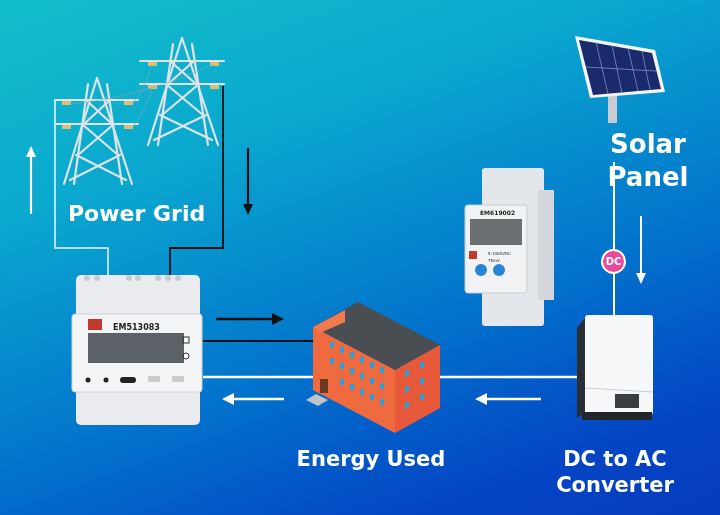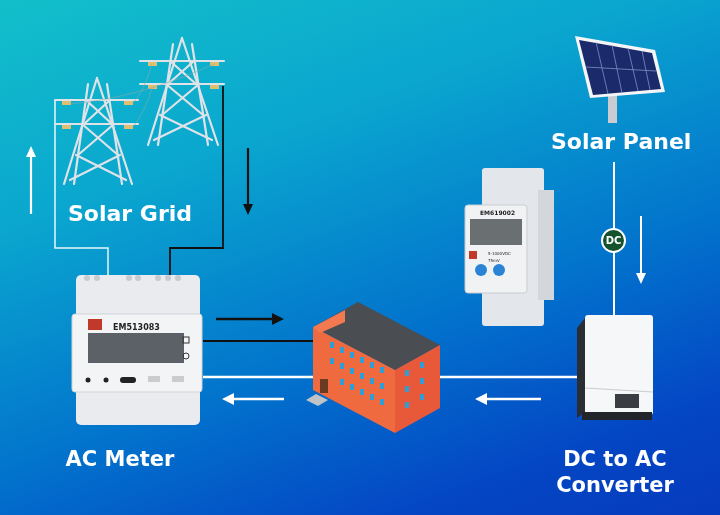--- a/index.html
+++ b/index.html
@@ -1,28 +1,28 @@
 <!DOCTYPE html>
 <html><head>
 <meta charset="utf-8">
 <style>
   html, body { margin:0; padding:0; }
   body { width:720px; height:515px; overflow:hidden; position:relative;
     font-family:"DejaVu Sans", sans-serif;
     background: linear-gradient(160deg, #13bfca 0%, #0aa6cf 30%, #0272cc 62%, #0446c4 85%, #053bbd 100%); }
   .label { position:absolute; color:#fff; font-weight:bold; text-align:center; line-height:1.25; }
   .lbl-grid { left:68px; top:200px; font-size:22px; }
-  .lbl-solar { left:551px; top:128px; font-size:22px; }
+  .lbl-solar { left:576px; top:128px; font-size:26px; }
   .lbl-bottom { font-size:21px; top:446px; width:220px; }
   .lbl-meter { left:10px; }
   .lbl-home { left:261px; }
   .lbl-conv { left:505px; }
   svg { position:absolute; left:0; top:0; }
-  .dc-badge { position:absolute; left:601px; top:228px; width:25px; height:25px; border:2px solid #fff; border-radius:50%;
-    color:#fff; font-size:10px; font-weight:bold; display:flex; align-items:center; justify-content:center; box-sizing:border-box; background:#14532d; }
+  .dc-badge { position:absolute; left:601px; top:249px; width:25px; height:25px; border:2px solid #fff; border-radius:50%;
+    color:#fff; font-size:10px; font-weight:bold; display:flex; align-items:center; justify-content:center; box-sizing:border-box; background:#ec4899; }
   .meter-name { font-size:8px; font-weight:bold; fill:#222; }
 </style>
 </head>
 <body>
 
 <svg width="720" height="515" viewBox="0 0 720 515">
 
   <g fill="none" stroke-width="2">
 
     <polyline points="55,100 55,248 108,248 108,275" stroke="#e8f7fa" stroke-width="1.5"></polyline>
@@ -201,24 +201,24 @@
     <polygon points="577,328 585,318 585,412 577,418" fill="#2a2d33"></polygon>
     <rect x="585" y="315" width="68" height="100" rx="3" fill="#f6f7f8"></rect>
     <line x1="585" y1="388" x2="653" y2="392" stroke="#c9ccd0"></line>
     <rect x="615" y="394" width="24" height="14" fill="#3a3d42"></rect>
     <rect x="582" y="412" width="70" height="8" fill="#22252a"></rect>
   </g>
 </svg>
 
 <div class="dc-badge">DC</div>
 
-<div class="label lbl-grid">Solar Grid</div>
+<div class="label lbl-grid">Power Grid</div>
 <div class="label lbl-solar">Solar Panel</div>
 
 <div class="label lbl-bottom lbl-meter">
-  <div>AC Meter</div>
 </div>
 <div class="label lbl-bottom lbl-home">
+  <div>Energy Used</div>
 </div>
 <div class="label lbl-bottom lbl-conv">
   <div>DC to AC</div>
   <div>Converter</div>
 </div>
 
 </body></html>

